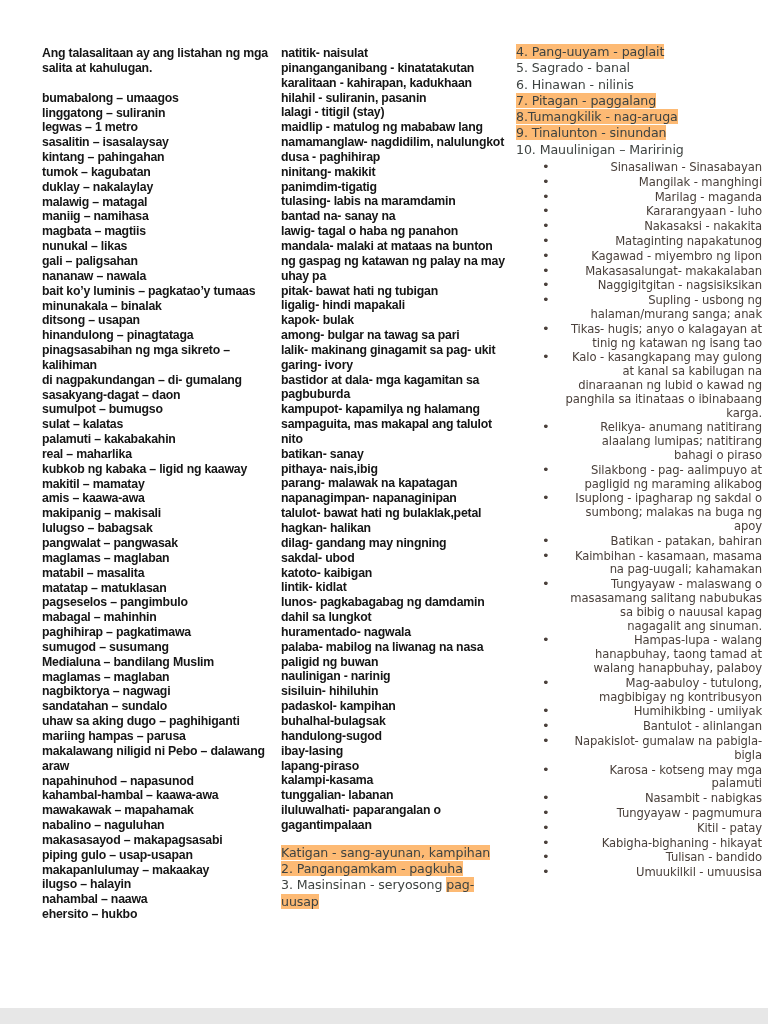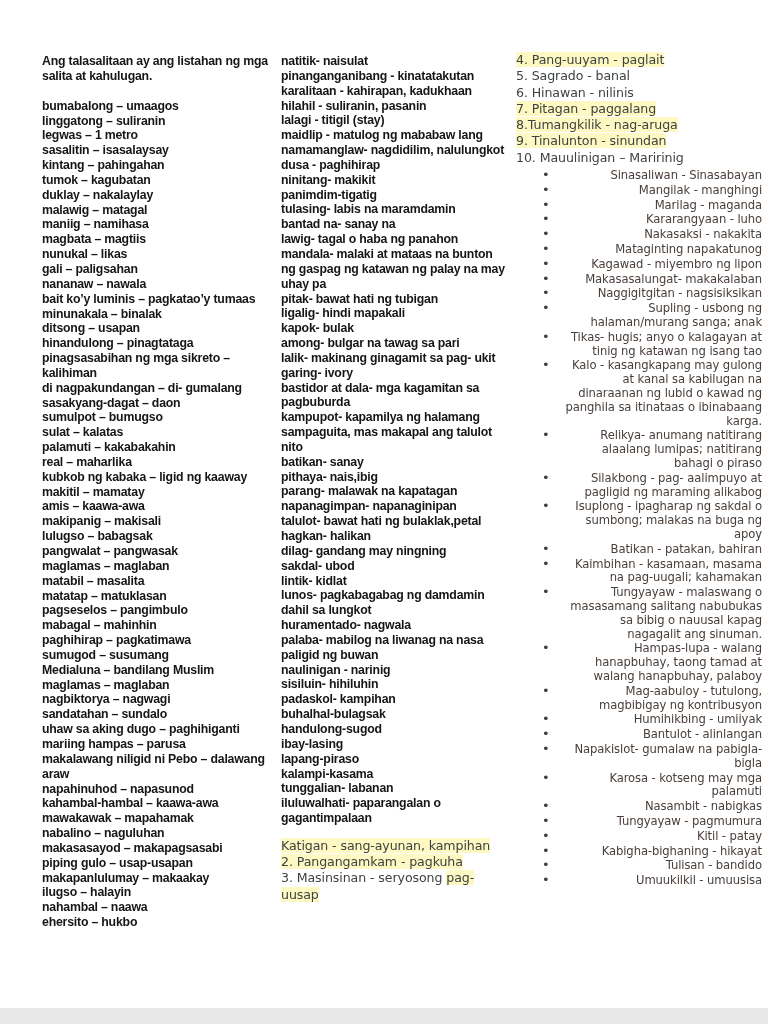--- a/index.html
+++ b/index.html
@@ -1,41 +1,41 @@
 <!DOCTYPE html>
 <html><head>
 <meta charset="utf-8">
 <style>
   html,body{margin:0;padding:0;}
   body{
     width:768px;height:1024px;position:relative;overflow:hidden;
     background:#ffffff;
     font-family:"Liberation Sans", sans-serif;
   }
-  .page{position:absolute;left:0;top:16px;width:768px;height:1008px;background:#ffffff;}
+  .page{position:absolute;left:0;top:8px;width:768px;height:1008px;background:#ffffff;}
   .bottom-bar{position:absolute;left:0;top:1008px;width:768px;height:16px;background:#e7e7e7;}
   .col{position:absolute;}
   .col1{left:42px;top:38px;width:231px;}
   .col2{left:281px;top:38px;width:228px;}
   .col3{left:516px;top:36px;width:246px;}
   
   .wordlist, .intro{
     font-weight:700;font-size:12.3px;line-height:14.85px;color:#161616;
     letter-spacing:-0.2px;
   }
   .intro{margin:0 0 15px 0;}
   .wordlist .entry{margin:0;}
   
   .numbered{
     font-family:"DejaVu Sans", sans-serif;
     font-size:12.6px;line-height:16.3px;color:#3e4341;
     letter-spacing:-0.1px;
   }
   .col2 .numbered{margin-top:12px;}
-  .hl{background:#fef9c3;margin-top:33px;}
+  .hl{background:#fdba74;margin-top:33px;}
   
   .bullets{margin-top:3px;}
   .bullet{
     position:relative;padding-left:47px;
     font-family:"DejaVu Sans", sans-serif;
     font-size:11.6px;line-height:13.8px;color:#4a403b;
     letter-spacing:-0.1px;
     margin-bottom:1px;
     text-align:right;
   }
@@ -136,20 +136,21 @@
         <div class="entry">bastidor at dala- mga kagamitan sa pagbuburda</div>
         <div class="entry">kampupot- kapamilya ng halamang sampaguita, mas makapal ang talulot nito</div>
         <div class="entry">batikan- sanay</div>
         <div class="entry">pithaya- nais,ibig</div>
         <div class="entry">parang- malawak na kapatagan</div>
         <div class="entry">napanagimpan- napanaginipan</div>
         <div class="entry">talulot- bawat hati ng bulaklak,petal</div>
         <div class="entry">hagkan- halikan</div>
         <div class="entry">dilag- gandang may ningning</div>
         <div class="entry">sakdal- ubod</div>
+        <div class="entry">katoto- kaibigan</div>
         <div class="entry">lintik- kidlat</div>
         <div class="entry">lunos- pagkabagabag ng damdamin dahil sa lungkot</div>
         <div class="entry">huramentado- nagwala</div>
         <div class="entry">palaba- mabilog na liwanag na nasa paligid ng buwan</div>
         <div class="entry">naulinigan - narinig</div>
         <div class="entry">sisiluin- hihiluhin</div>
         <div class="entry">padaskol- kampihan</div>
         <div class="entry">buhalhal-bulagsak</div>
         <div class="entry">handulong-sugod</div>
         <div class="entry">ibay-lasing</div>

